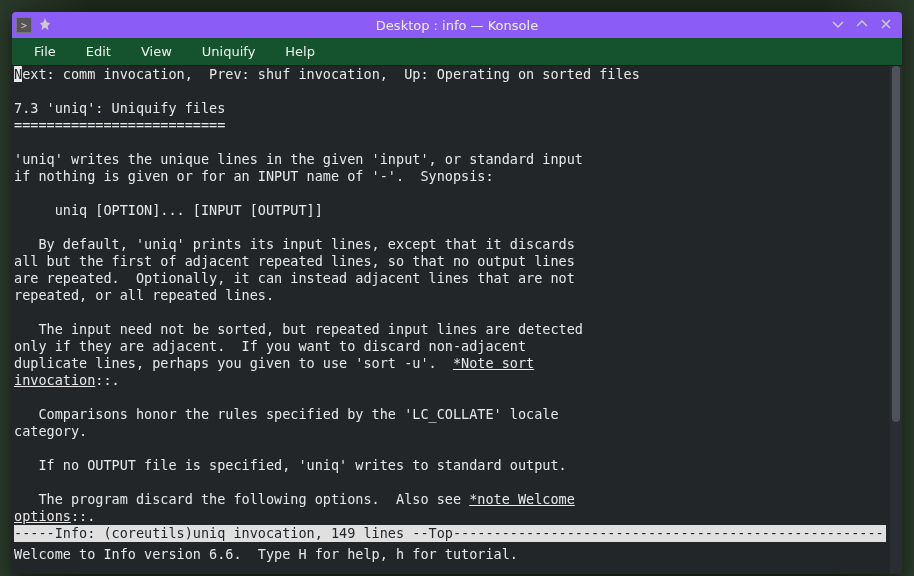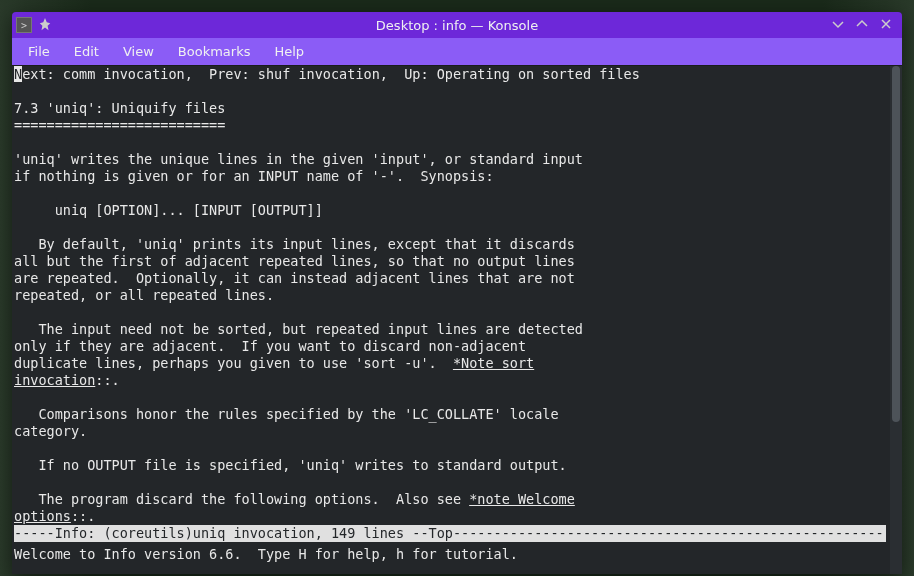--- a/index.html
+++ b/index.html
@@ -29,46 +29,46 @@
     background: #2a2e32;
     border-radius: 4px 4px 0 0;
     box-shadow: 0 5px 20px rgba(0,0,0,.5);
     display: flex;
     flex-direction: column;
     z-index: 1;
     overflow: hidden;
   }
   .titlebar {
     height: 26px;
-    background: #6d28d9;
+    background: #8b5cf6;
     display: flex;
     align-items: center;
     padding: 0 4px;
     flex-shrink: 0;
   }
   .titlebar .left-icons { display: flex; align-items: center; gap: 6px; min-width: 80px; }
   .titlebar .icon-box {
     width: 16px; height: 16px;
     border: 1px solid #777;
     background: #555;
     position: relative;
     display:flex; align-items:center; justify-content:center;
   }
   .titlebar .icon-box::after { content:">"; font-size:10px; color:#ccc; font-family:monospace;}
   .titlebar .pin svg { width:14px; height:14px; }
   .titlebar .title { flex:1; text-align:center; color:#eff0f1; font-size:13px;}
   .titlebar .win-ctrls { display:flex; gap:12px; align-items:center; min-width:80px; justify-content:flex-end; padding-right:6px;}
   .titlebar .win-ctrls svg { width:12px; height:12px; }
   .menubar {
     height: 28px;
-    background: #8b5cf6;
+    background: #14532d;
     border-bottom: 1px solid #1a1c1e;
     display:flex; align-items:center;
-    padding: 0 6px;
-    gap: 4px;
+    padding: 0 12px;
+    gap: 10px;
     flex-shrink:0;
   }
   .menubar .menu-item { padding: 4px 10px; color:#eff0f1; font-size:13px;}
   .terminal-wrap { flex:1; background:#2a2e32; padding:0; position:relative; display:flex;}
   .terminal {
     flex:1;
     background:#232629;
     margin:0;
     padding: 0 4px 4px 2px;
     font-family: "DejaVu Sans Mono","Liberation Mono",Consolas,monospace;
@@ -126,21 +126,21 @@
             <path d="M2 2 L10 10 M10 2 L2 10" stroke="#ccc" stroke-width="1.5"></path>
           </svg>
       </span>
     </div>
   </div>
 
   <div class="menubar">
     <span class="menu-item">File</span>
     <span class="menu-item">Edit</span>
     <span class="menu-item">View</span>
-    <span class="menu-item">Bookmarks</span>
+    <span class="menu-item">Uniquify</span>
     <span class="menu-item">Help</span>
   </div>
 
   <div class="terminal-wrap">
     <pre class="terminal"><span class="cursor-inv">N</span><span>ext: comm invocation,  Prev: shuf invocation,  Up: Operating on sorted files</span>
 <span></span>
 <span>7.3 'uniq': Uniquify files</span>
 <span>==========================</span>
 <span></span>
 <span>'uniq' writes the unique lines in the given 'input', or standard input</span>

